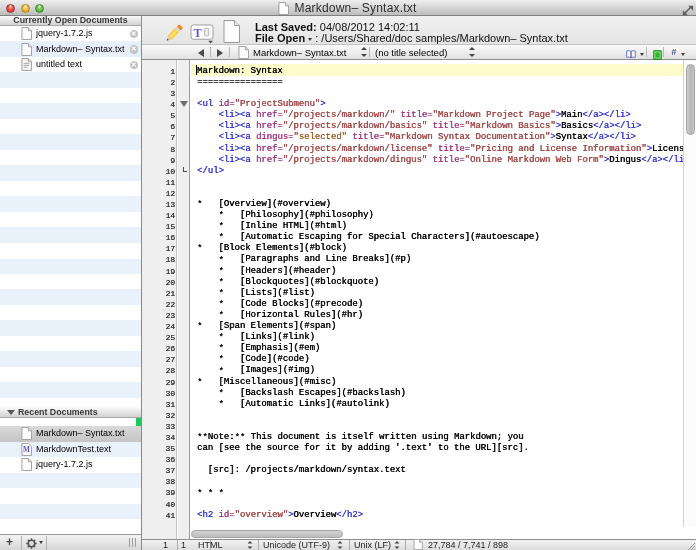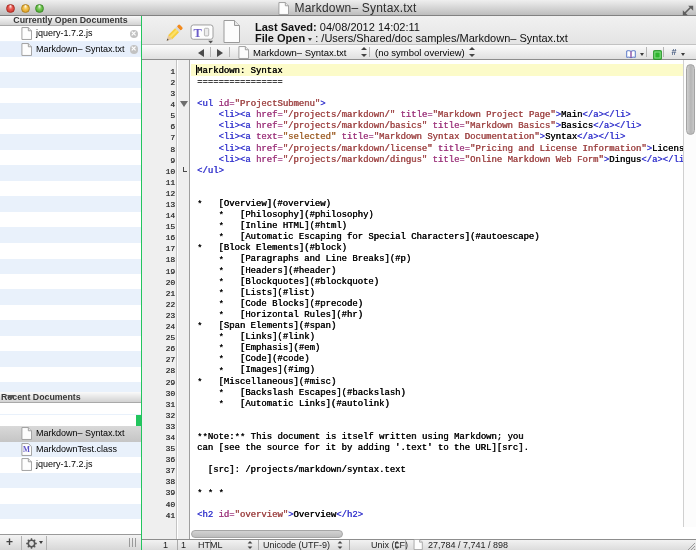--- a/index.html
+++ b/index.html
@@ -11,21 +11,21 @@
 #tl-y{left:20.5px;background:radial-gradient(ellipse at 50% 18%,rgba(255,255,255,.85) 0%,rgba(255,255,255,0) 40%),radial-gradient(circle at 50% 40%,#f3c44e 30%,#e0a32a 75%,#c78d1c 100%);border:0.5px solid #b3831f}
 #tl-g{left:35.3px;background:radial-gradient(ellipse at 50% 18%,rgba(255,255,255,.85) 0%,rgba(255,255,255,0) 40%),radial-gradient(circle at 50% 40%,#79ca57 30%,#4daa31 75%,#3d9124 100%);border:0.5px solid #3f8c2c}
 #title{position:absolute;left:0;top:0.5px;width:695px;text-align:center;font-size:12px;color:#2e2e2e;letter-spacing:0.2px}
 #title .ticn{display:inline-block;vertical-align:-3px;margin-right:5px}
 .row .icn svg{display:block}
 #fsbtn{position:absolute;right:2px;top:1.5px}
 
 #sidebar{position:absolute;left:0;top:16px;width:142px;height:534px;border-right:6px solid #22c55e;background:#fff}
 .sbhead{position:absolute;left:0;width:141px;background:linear-gradient(#fafafa,#e2e2e2 60%,#d2d2d2);border-bottom:1px solid #a9a9a9;font-size:8.8px;font-weight:bold;color:#383838}
 #sbh1{top:0;height:10px;line-height:9px;text-align:center}
-#sbh2{top:376px;height:11px;line-height:10px;padding-left:1px}
+#sbh2{top:391px;height:11px;line-height:10px;padding-left:18px}
 #sbh2 .tri{position:absolute;left:7px;top:3px;width:0;height:0;border-left:4px solid transparent;border-right:4px solid transparent;border-top:5px solid #585858}
 #sblist1{position:absolute;left:0;top:10px;width:141px;height:389px;
   background:repeating-linear-gradient(to bottom,#fff 0,#fff 15.5px,#e9f1fb 15.5px,#e9f1fb 31px)}
 #sblist2{position:absolute;left:0;top:410px;width:141px;height:108px;
   background:repeating-linear-gradient(to bottom,#fff 0,#fff 15.5px,#e9f1fb 15.5px,#e9f1fb 31px)}
 .row{position:absolute;left:0;width:141px;height:15.5px;font-size:9px;color:#000;line-height:15.5px;white-space:nowrap}
 .row .icn{position:absolute;left:21px;top:1px}
 .row .lbl{position:absolute;left:36px;top:0}
 .row .x{position:absolute;right:3px;top:3.5px;width:8.5px;height:8.5px;border-radius:50%;background:#c2c2c2;color:#fff;
   font-size:7px;line-height:8.5px;text-align:center;font-weight:bold}
@@ -113,40 +113,51 @@
 <div class="row" id="row-sel" style="top:15.5px">
         <span class="icn">
           <svg width="11" height="13" viewBox="0 0 12 14">
             <path d="M1 .5h7L11.5 4v9.5h-10.5z" fill="#fdfdfd" stroke="#9a9a9a" stroke-width="1"></path>
             <path d="M8 .5 L8 4 L11.5 4" fill="#e8e8e8" stroke="#9a9a9a" stroke-width="1"></path>
           </svg>
         </span>
         <span class="lbl">Markdown– Syntax.txt</span>
         <span class="x">✕</span>
       </div>
+<div class="row" style="top:31px">
+        <span class="icn">
+          <svg width="11" height="13" viewBox="0 0 12 14">
+            <path d="M1 .5h7L11.5 4v9.5h-10.5z" fill="#f2f2f2" stroke="#9a9a9a" stroke-width="1"></path>
+            <path d="M8 .5 L8 4 L11.5 4" fill="#e0e0e0" stroke="#9a9a9a" stroke-width="1"></path>
+            <path d="M3 6h6M3 8h6M3 10h4" stroke="#a8a8a8" stroke-width="1"></path>
+          </svg>
+        </span>
+        <span class="lbl">untitled text</span>
+        <span class="x">✕</span>
+      </div>
 </div>
   <div class="sbhead" id="sbh2"><span class="tri"></span>Recent Documents</div>
   <div id="sblist2">
 <div class="row" id="row-gsel" style="top:0">
         <span class="icn">
           <svg width="11" height="13" viewBox="0 0 12 14">
             <path d="M1 .5h7L11.5 4v9.5h-10.5z" fill="#fdfdfd" stroke="#9a9a9a" stroke-width="1"></path>
             <path d="M8 .5 L8 4 L11.5 4" fill="#e8e8e8" stroke="#9a9a9a" stroke-width="1"></path>
           </svg>
         </span>
         <span class="lbl">Markdown– Syntax.txt</span>
       </div>
 <div class="row" style="top:15.5px">
         <span class="icn">
           <svg width="11" height="13" viewBox="0 0 12 14">
             <path d="M1 .5h7L11.5 4v9.5h-10.5z" fill="#fdfdfd" stroke="#9a9a9a" stroke-width="1"></path>
             <text x="6" y="9.5" font-size="8" font-weight="bold" fill="#5a50c8" text-anchor="middle" font-family="Liberation Serif">M</text>
           </svg>
         </span>
-        <span class="lbl">MarkdownTest.class</span>
+        <span class="lbl">MarkdownTest.text</span>
       </div>
 <div class="row" style="top:31px">
         <span class="icn">
           <svg width="11" height="13" viewBox="0 0 12 14">
             <path d="M1 .5h7L11.5 4v9.5h-10.5z" fill="#fdfdfd" stroke="#9a9a9a" stroke-width="1"></path>
             <path d="M8 .5 L8 4 L11.5 4" fill="#e8e8e8" stroke="#9a9a9a" stroke-width="1"></path>
           </svg>
         </span>
         <span class="lbl">jquery-1.7.2.js</span>
       </div>
@@ -195,21 +206,21 @@
 <div class="nsep" style="left:68px"></div>
 <div class="ntri-r" style="left:75px"></div>
 <div class="nsep" style="left:87px"></div>
 <span style="position:absolute;left:96px;top:1px"><svg width="11" height="13" viewBox="0 0 12 14">
         <path d="M1 .5h7L11.5 4v9.5h-10.5z" fill="#fdfdfd" stroke="#9a9a9a" stroke-width="1"></path>
         <path d="M8 .5 L8 4 L11.5 4" fill="#e8e8e8" stroke="#9a9a9a" stroke-width="1"></path>
       </svg></span>
 <span style="position:absolute;left:111px;top:2px">Markdown– Syntax.txt</span>
 <div class="updown" style="left:219px;top:2px"></div>
 <div class="nsep" style="left:227px"></div>
-<span style="position:absolute;left:233px;top:2px">(no symbol overview)</span>
+<span style="position:absolute;left:233px;top:2px">(no title selected)</span>
 <div class="updown" style="left:327px;top:2px"></div>
 <svg width="10" height="9" viewBox="0 0 14 12" style="position:absolute;left:484px;top:5px">
       <path d="M1 1 Q4 0 7 1.5 Q10 0 13 1 L13 10 Q10 9 7 10.5 Q4 9 1 10 z" fill="#fff" stroke="#5b79c8" stroke-width="1.4"></path>
       <path d="M7 1.5 L7 10.5" stroke="#8a55a8" stroke-width="2"></path>
     </svg>
 <div class="dtri" style="position:absolute;left:497.5px;top:7.5px"></div>
 <div class="nsep" style="left:503.5px"></div>
 <svg width="9" height="10" viewBox="0 0 12 13" style="position:absolute;left:510.5px;top:4.5px">
       <rect x="0.5" y="0.5" width="11" height="12" rx="1.5" fill="#2db52d" stroke="#1e8a1e"></rect>
       <rect x="2.5" y="2.5" width="7" height="8" fill="none" stroke="#a9e8a9" stroke-width="1"></rect>
@@ -265,21 +276,21 @@
 41</pre>
   <div id="fold4"></div>
   <div id="fold10"></div>
   <div id="codewrap">
       <pre id="code">Markdown: Syntax
 ================
 
 <i class="t">&lt;ul</i> <i class="a">id=</i><i class="s">"ProjectSubmenu"</i><i class="t">&gt;</i>
     <i class="t">&lt;li&gt;</i><i class="t">&lt;a</i> <i class="a">href=</i><i class="s">"/projects/markdown/"</i> <i class="a">title=</i><i class="s">"Markdown Project Page"</i><i class="t">&gt;</i>Main<i class="t">&lt;/a&gt;</i><i class="t">&lt;/li&gt;</i>
     <i class="t">&lt;li&gt;</i><i class="t">&lt;a</i> <i class="a">href=</i><i class="s">"/projects/markdown/basics"</i> <i class="a">title=</i><i class="s">"Markdown Basics"</i><i class="t">&gt;</i>Basics<i class="t">&lt;/a&gt;</i><i class="t">&lt;/li&gt;</i>
-    <i class="t">&lt;li&gt;</i><i class="t">&lt;a</i> <i class="a">text=</i><i class="o">"selected"</i> <i class="a">title=</i><i class="s">"Markdown Syntax Documentation"</i><i class="t">&gt;</i>Syntax<i class="t">&lt;/a&gt;</i><i class="t">&lt;/li&gt;</i>
+    <i class="t">&lt;li&gt;</i><i class="t">&lt;a</i> <i class="a">dingus=</i><i class="o">"selected"</i> <i class="a">title=</i><i class="s">"Markdown Syntax Documentation"</i><i class="t">&gt;</i>Syntax<i class="t">&lt;/a&gt;</i><i class="t">&lt;/li&gt;</i>
     <i class="t">&lt;li&gt;</i><i class="t">&lt;a</i> <i class="a">href=</i><i class="s">"/projects/markdown/license"</i> <i class="a">title=</i><i class="s">"Pricing and License Information"</i><i class="t">&gt;</i>License
     <i class="t">&lt;li&gt;</i><i class="t">&lt;a</i> <i class="a">href=</i><i class="s">"/projects/markdown/dingus"</i> <i class="a">title=</i><i class="s">"Online Markdown Web Form"</i><i class="t">&gt;</i>Dingus<i class="t">&lt;/a&gt;</i><i class="t">&lt;/li&gt;</i>
 <i class="t">&lt;/ul&gt;</i>
 
 
 <u class="st">*</u>   [Overview](#overview)
     <u class="st">*</u>   [Philosophy](#philosophy)
     <u class="st">*</u>   [Inline HTML](#html)
     <u class="st">*</u>   [Automatic Escaping for Special Characters](#autoescape)
 <u class="st">*</u>   [Block Elements](#block)
@@ -320,21 +331,21 @@
 <div class="cell" style="left:16px;width:10px;text-align:right">1</div>
 <div class="sep" style="left:35px"></div>
 <div class="cell" style="left:39px">1</div>
 <div class="sep" style="left:68px"></div>
 <div class="cell" style="left:56px">HTML</div>
 <div class="updown" style="left:105px;top:0px;transform:scale(0.8)"></div>
 <div class="sep" style="left:116px"></div>
 <div class="cell" style="left:121px">Unicode (UTF-9)</div>
 <div class="updown" style="left:195px;top:0px;transform:scale(0.8)"></div>
 <div class="sep" style="left:207px"></div>
-<div class="cell" style="left:229px">Unix (LF)</div>
+<div class="cell" style="left:212px">Unix (LF)</div>
 <div class="updown" style="left:252px;top:0px;transform:scale(0.8)"></div>
 <div class="sep" style="left:263px"></div>
 <span style="position:absolute;left:271px;top:-1px"><svg width="10" height="11" viewBox="0 0 12 14">
         <path d="M1 .5h7L11.5 4v9.5h-10.5z" fill="#fdfdfd" stroke="#9a9a9a" stroke-width="1"></path>
         <path d="M8 .5 L8 4 L11.5 4" fill="#e8e8e8" stroke="#9a9a9a" stroke-width="1"></path>
       </svg></span>
 <div class="cell" style="left:286px">27,784 / 7,741 / 898</div>
 <svg width="10" height="10" viewBox="0 0 10 10" style="position:absolute;right:1px;top:0">
 <path d="M3 10 L10 3 M6 10 L10 6 M9 10 L10 9" stroke="#9a9a9a" stroke-width="1" fill="none"></path>
     </svg>

